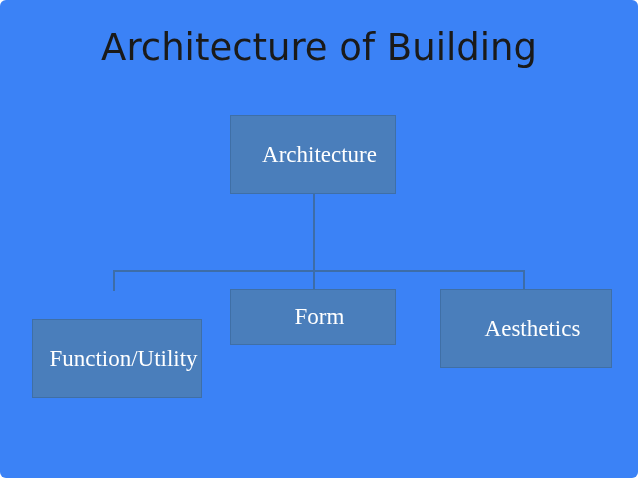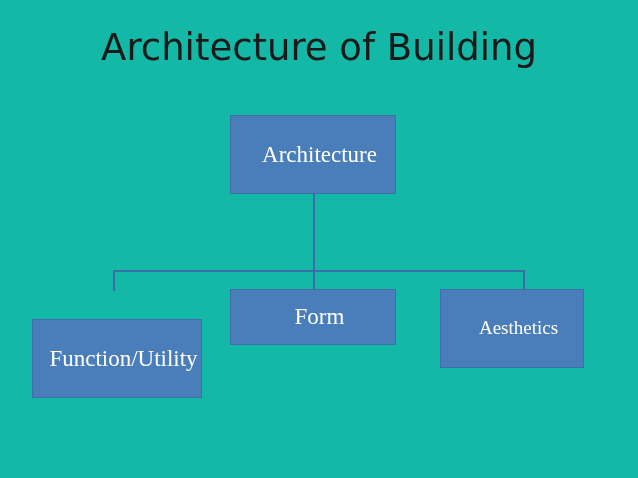--- a/index.html
+++ b/index.html
@@ -7,22 +7,23 @@
     padding: 0;
     background: #ffffff;
   }
   body {
     font-family: "Liberation Sans", sans-serif;
   }
   #slide {
     position: relative;
     width: 638px;
     height: 478px;
-    background: #14b8a6;
+    background: #3b82f6;
     overflow: hidden;
+    border-radius: 6px;
   }
 
   
   #slide-title {
     position: absolute;
     left: 0;
     top: 26px;
     width: 638px;
     text-align: center;
     font-family: "DejaVu Sans", "Liberation Sans", sans-serif;
@@ -106,23 +107,23 @@
     left: 230px;
     top: 289px;
     width: 166px;
     height: 56px;
     font-size: 23px;
   }
 
   #node-aesthetics {
     left: 440px;
     top: 289px;
-    width: 144px;
+    width: 172px;
     height: 79px;
-    font-size: 19px;
+    font-size: 23px;
   }
 
   .node-label {
     display: block;
     padding: 0 2px;
     white-space: nowrap;
   }
 </style>
 </head>
 <body>

